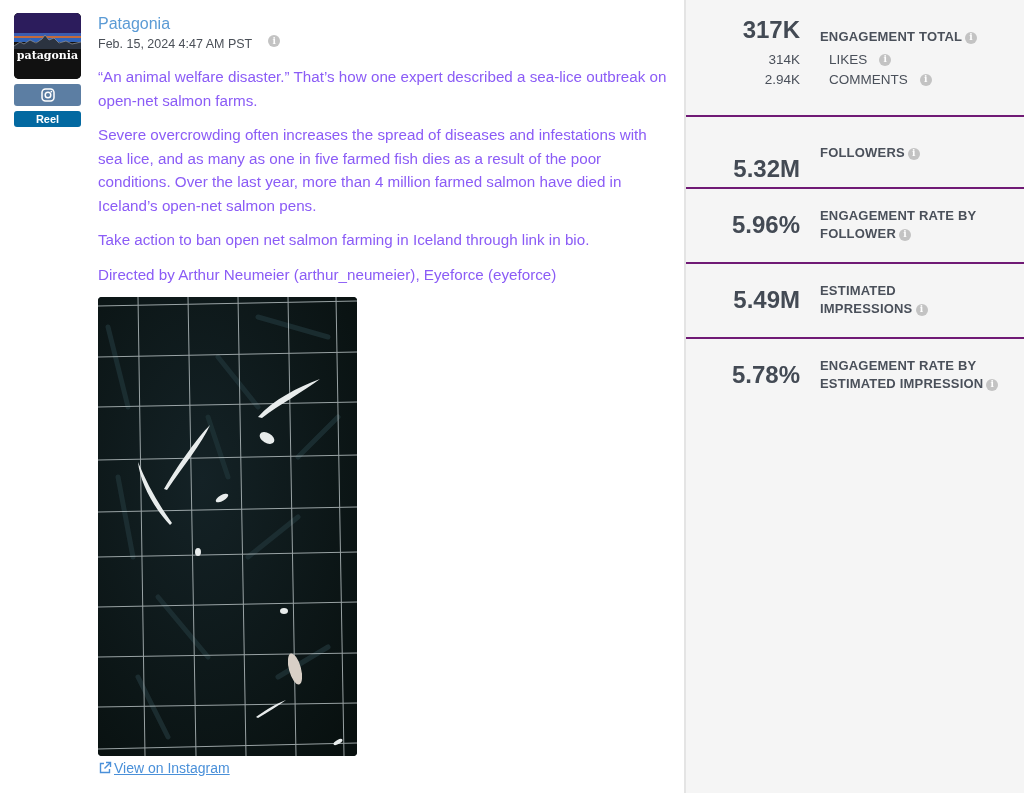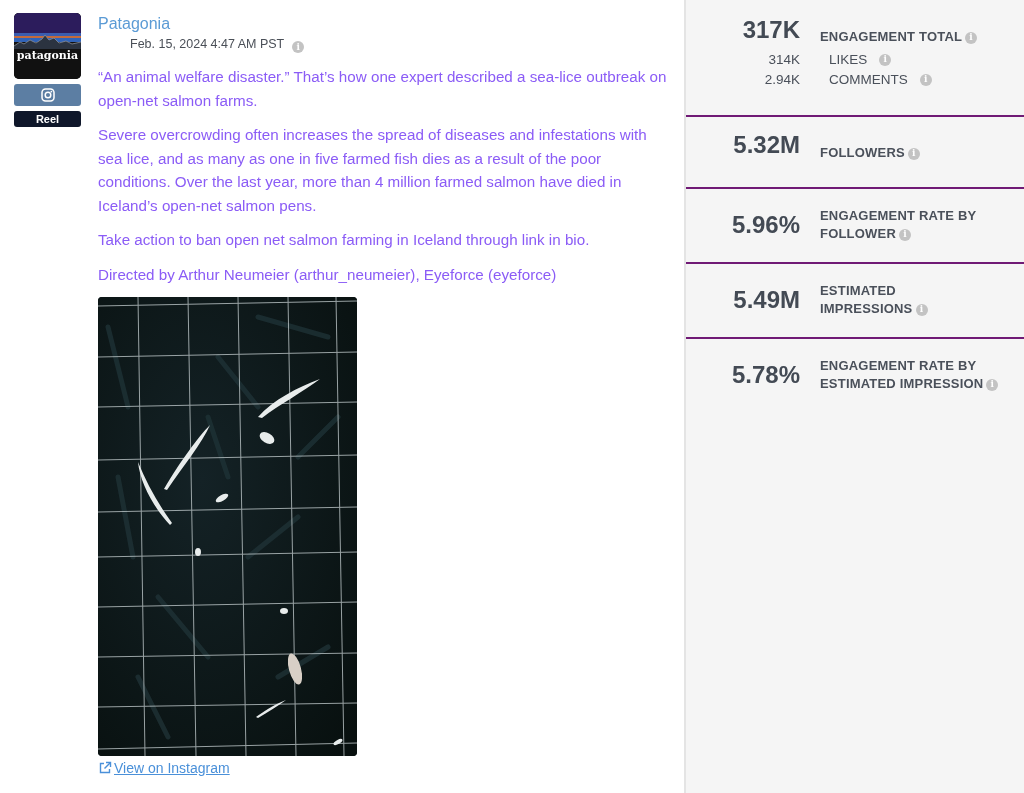--- a/index.html
+++ b/index.html
@@ -19,33 +19,33 @@
       width: 67px; height: 66px; border-radius: 5px; overflow: hidden;
       background: #121212; position: relative;
     }
     .avatar svg { display: block; }
     .platform-badge {
       margin-top: 5px; width: 67px; height: 22px; border-radius: 3px;
       background: #5c7ea3; display: flex; align-items: center; justify-content: center;
     }
     .type-badge {
       margin-top: 5px; width: 67px; height: 16px; border-radius: 3px;
-      background: #0f172a; color: #ffffff; font-weight: bold; font-size: 11px;
+      background: #0369a1; color: #ffffff; font-weight: bold; font-size: 11px;
       display: flex; align-items: center; justify-content: center;
     }
 
     .post-body {
       position: absolute; left: 98px; top: 14px; width: 575px;
     }
     .author {
       color: #5b9bd5; font-size: 16px; line-height: 20px;
     }
     .timestamp {
       font-size: 12.5px; color: #4a4f57; line-height: 18px; margin-top: 1px;
-      display: flex; align-items: flex-end; gap: 8px; margin-left: 32px;
+      display: flex; align-items: flex-start; gap: 16px;
     }
     .info-icon {
       display: inline-flex; width: 12px; height: 12px; border-radius: 50%;
       background: #c3c3c3; color: #ffffff; font-size: 9px; font-weight: bold;
       align-items: center; justify-content: center; font-family: "DejaVu Serif", serif;
       line-height: 1; vertical-align: middle;
     }
     .caption p {
       font-size: 15.2px; line-height: 23.5px; color: #8b5cf6;
       margin-top: 11px;
@@ -212,21 +212,21 @@
           <span class="info-icon">i</span>
       </div>
       <div class="sub-value" style="top:72px;">2.94K</div>
       <div class="sub-label" style="top:72px;">
         <span>COMMENTS</span>
           <span class="info-icon">i</span>
       </div>
     </div>
 
     <div class="stat-row" style="height:72px;">
-      <div class="stat-value" style="top:14px;">5.32M</div>
+      <div class="stat-value" style="top:38px;">5.32M</div>
       <div class="stat-label" style="top:27px;">
         <span>FOLLOWERS</span><span class="info-icon">i</span>
       </div>
     </div>
 
     <div class="stat-row" style="height:75px;">
       <div class="stat-value" style="top:22px;">5.96%</div>
       <div class="stat-label" style="top:18px;">
         <div>ENGAGEMENT RATE BY</div>
         <div><span>FOLLOWER</span><span class="info-icon">i</span></div>

